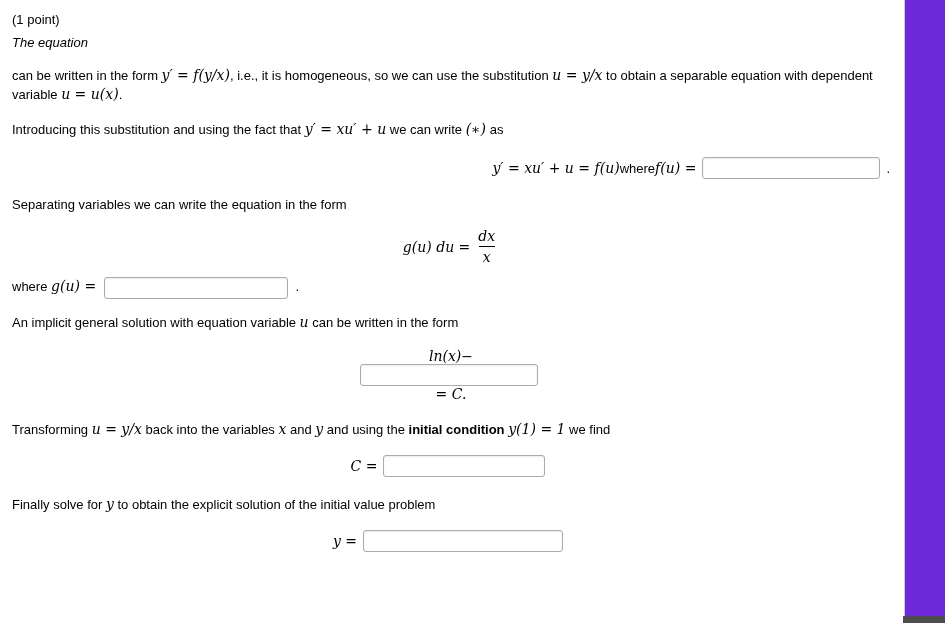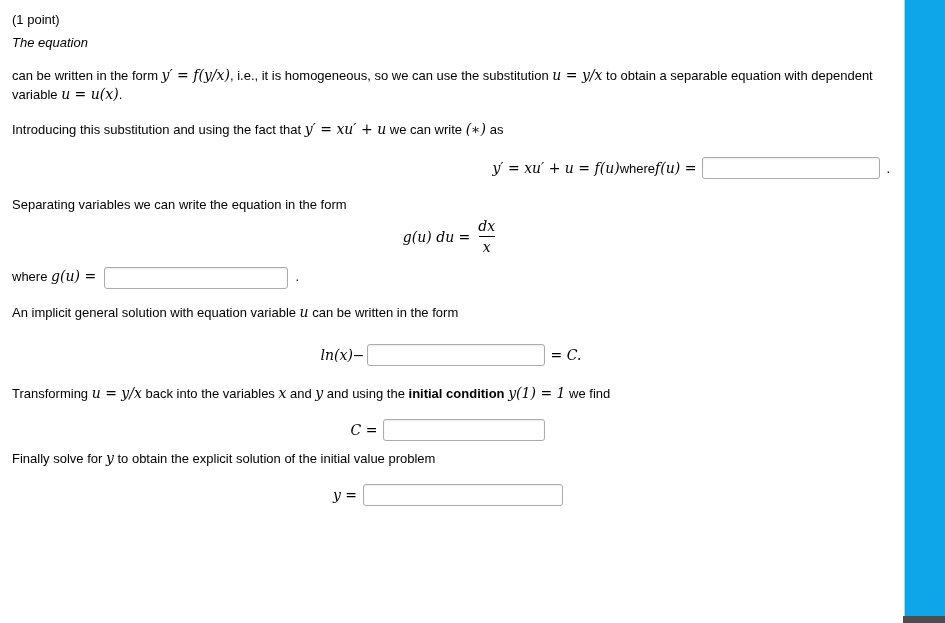--- a/index.html
+++ b/index.html
@@ -1,17 +1,17 @@
 <!DOCTYPE html>
 <html><head>
 <meta charset="utf-8">
 <style>
   html,body { margin:0; padding:0; background:#ffffff; }
   body { font-family:"Liberation Sans", sans-serif; font-size:13px; color:#000; }
-  .page { position:relative; width:945px; height:623px; background:#0ea5e9; overflow:hidden; }
+  .page { position:relative; width:945px; height:623px; background:#6d28d9; overflow:hidden; }
   .content {
     position:absolute; left:0; top:0; width:905px; height:623px;
     box-sizing:border-box; padding:10px 14px 0 12px;
     border-right:1px solid #cccccc;
     background:#fff;
   }
   p { margin:0; line-height:19px; }
   .t  { font-family:"Liberation Sans", sans-serif; }
   .m  { font-family:"DejaVu Serif", serif; font-style:italic; font-size:14px; }
   b.t { font-weight:bold; }
@@ -64,55 +64,55 @@
       <span class="t"> where </span>
       <span class="m">f(u) =</span>
       <input class="answer" type="text" style="">
       <span class="t">.</span>
     </div>
 
     <p style="margin-top:16px;">
       <span class="t">Separating variables we can write the equation in the form</span>
     </p>
 
-    <div class="disp" style="margin-top:4px;">
+    <div class="disp" style="margin-top:14px;">
       <span class="m">g(u) du =</span>
       <span class="gap"></span>
       <span class="frac m">
         <span class="num">dx</span>
         <span class="den">x</span>
       </span>
     </div>
 
     <p class="inline-row" style="margin-top:12px;">
       <span class="t">where </span><span class="m">g(u) =</span>
       <input class="answer" type="text" style="width: 184px;">
       <span class="t">.</span>
     </p>
 
     <p style="margin-top:14px;">
       <span class="t">An implicit general solution with equation variable </span><span class="m">u</span><span class="t"> can be written in the form</span>
     </p>
 
-    <div class="disp" style="margin-top:22px;">
+    <div class="disp" style="margin-top:16px;flex-direction:column;">
       <span class="m">ln(x)−</span>
       <input class="answer" type="text" style="margin-left: 2px;">
       <span class="m">= C.</span>
     </div>
 
     <p style="margin-top:18px;">
       <span class="t">Transforming </span><span class="m">u = y/x</span><span class="t"> back into the variables </span><span class="m">x</span><span class="t"> and </span><span class="m">y</span><span class="t"> and using the </span><b class="t">initial condition</b><span class="t"> </span><span class="m">y(1) = 1</span><span class="t"> we find</span>
     </p>
 
     <div class="disp" style="margin-top:16px;">
       <span class="m">C =</span>
       <input class="answer" type="text" style="width: 162px;">
     </div>
 
-    <p style="margin-top:8px;">
+    <p style="margin-top:18px;">
       <span class="t">Finally solve for </span><span class="m">y</span><span class="t"> to obtain the explicit solution of the initial value problem</span>
     </p>
 
     <div class="disp" style="margin-top:16px;">
       <span class="m">y =</span>
       <input class="answer" type="text" style="width: 200px;">
     </div>
 
   </div>
 

